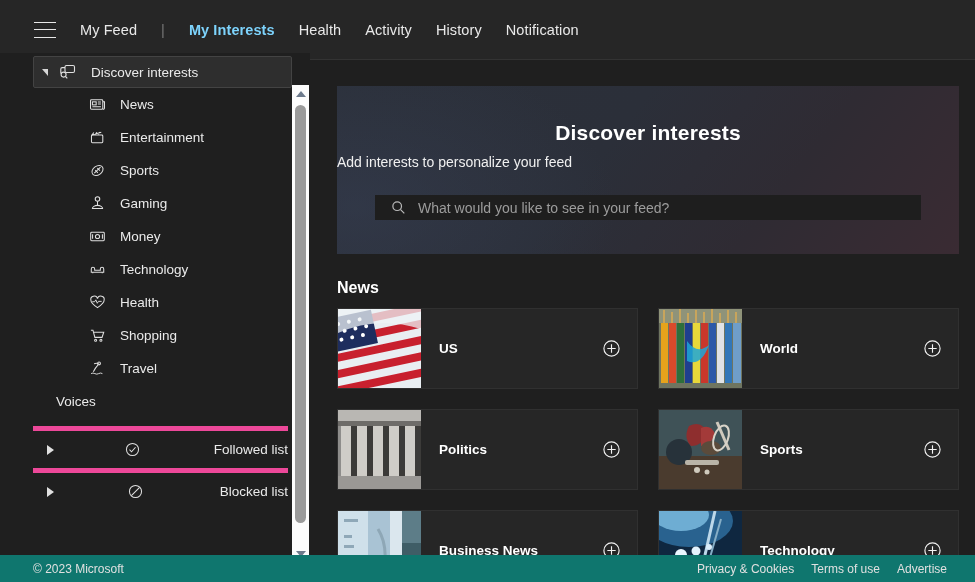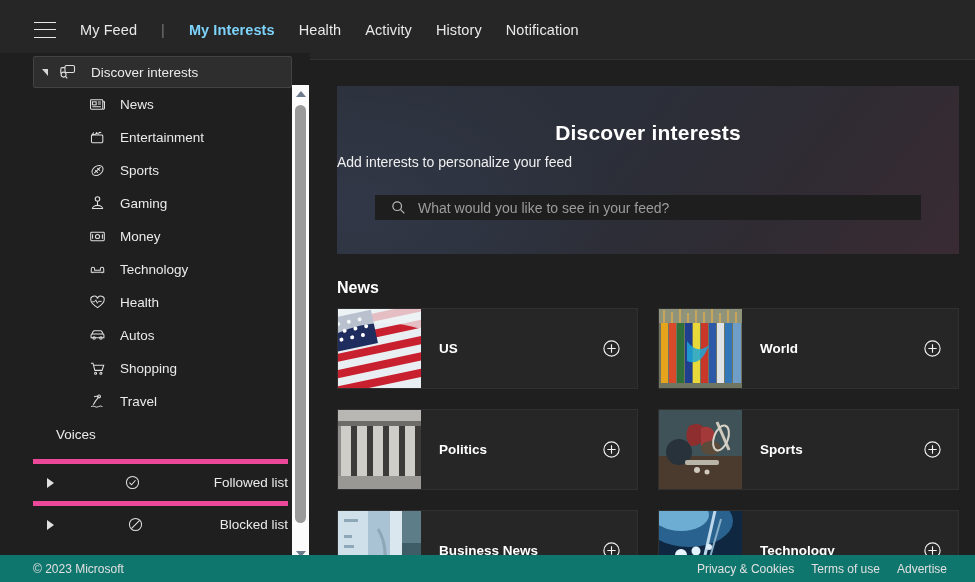--- a/index.html
+++ b/index.html
@@ -360,31 +360,20 @@
   <div class="side-row sub-row">
     <div class="sideicon">
       <svg width="17" height="17" viewBox="0 0 18 18" fill="none" stroke="#e0e0e0" stroke-width="1.1">
         <path d="M9 14.4 C4 11 2 9 2 6.6 A3.2 3.2 0 0 1 9 5 a3.2 3.2 0 0 1 7 1.6 C16 9 14 11 9 14.4 Z"></path>
         <path d="M3.4 8.2 h2.6 l1.2 -2 1.6 3.6 1.2 -2 h3.4" stroke-width="1"></path>
       </svg>
     </div>
     <span>Health</span>
   </div>
 
-  <div class="side-row sub-row">
-    <div class="sideicon">
-      <svg width="17" height="17" viewBox="0 0 18 18" fill="none" stroke="#e0e0e0" stroke-width="1.1">
-        <path d="M2.2 11.4 V8.6 a1.2 1.2 0 0 1 .9 -1.2 L4.4 4.8 a1.4 1.4 0 0 1 1.3 -.8 h6.6 a1.4 1.4 0 0 1 1.3 .8 l1.3 2.6 a1.2 1.2 0 0 1 .9 1.2 v2.8 Z"></path>
-        <path d="M3.1 7.4 h11.8"></path>
-        <circle cx="5.4" cy="11.6" r="1.3"></circle>
-        <circle cx="12.6" cy="11.6" r="1.3"></circle>
-      </svg>
-    </div>
-    <span>Autos</span>
-  </div>
 
   <div class="side-row sub-row">
     <div class="sideicon">
       <svg width="17" height="17" viewBox="0 0 18 18" fill="none" stroke="#e0e0e0" stroke-width="1.1">
         <path d="M2 3.4 h2.2 l2 7.6 h7.6 l1.8 -5.4 H5"></path>
         <circle cx="7" cy="14" r="1.1"></circle>
         <circle cx="12.6" cy="14" r="1.1"></circle>
       </svg>
     </div>
     <span>Shopping</span>

